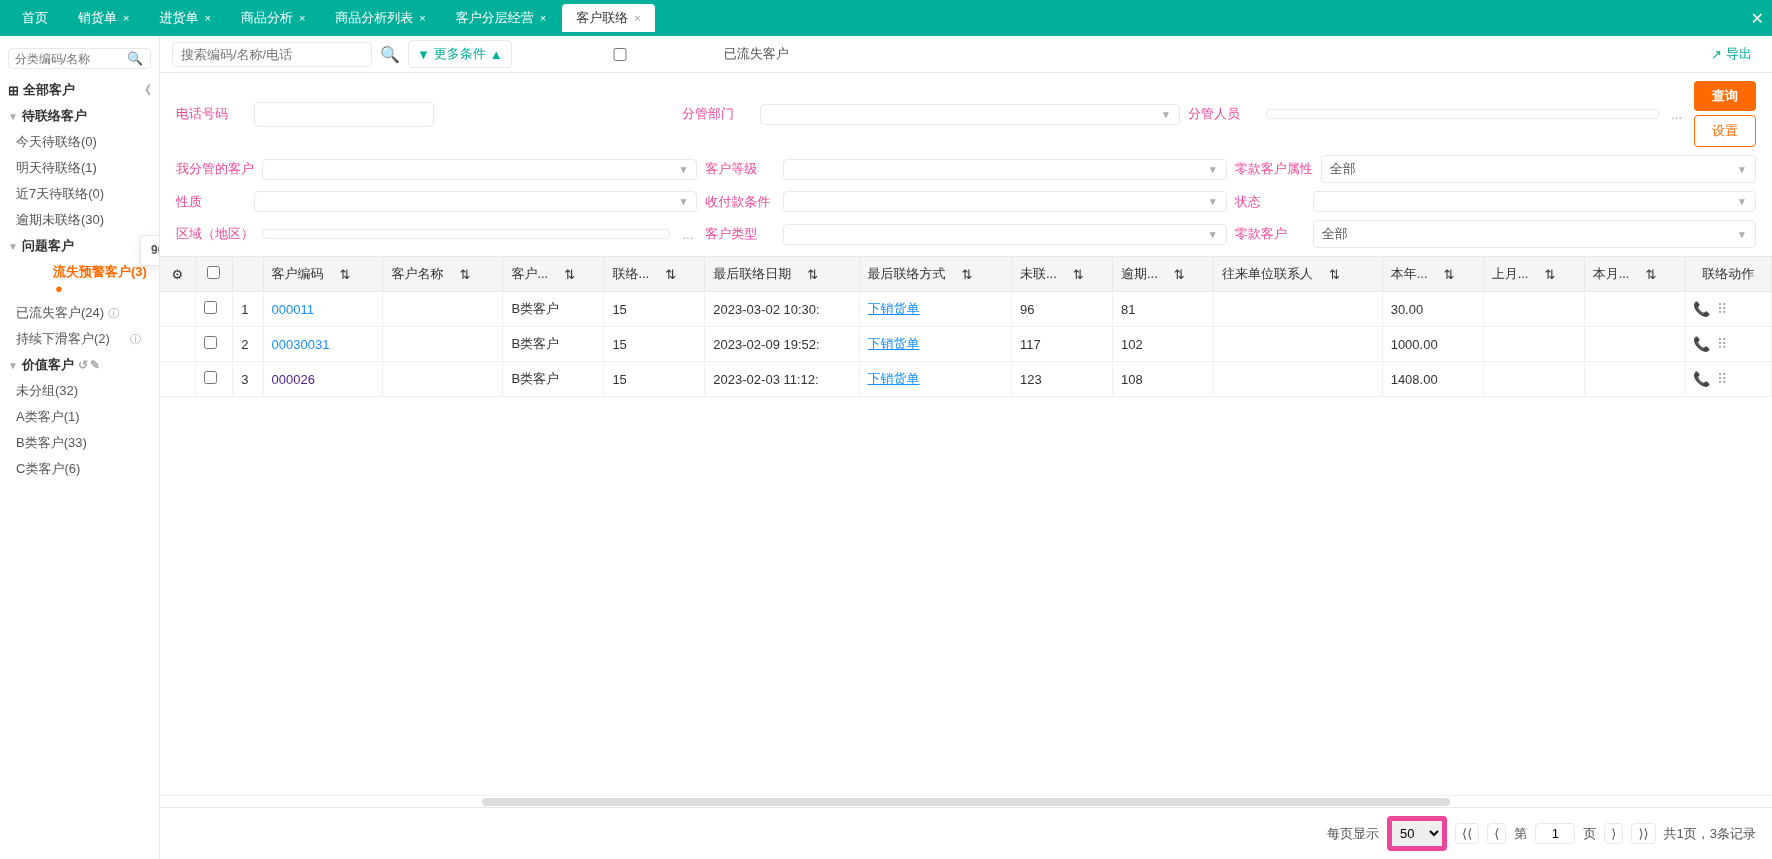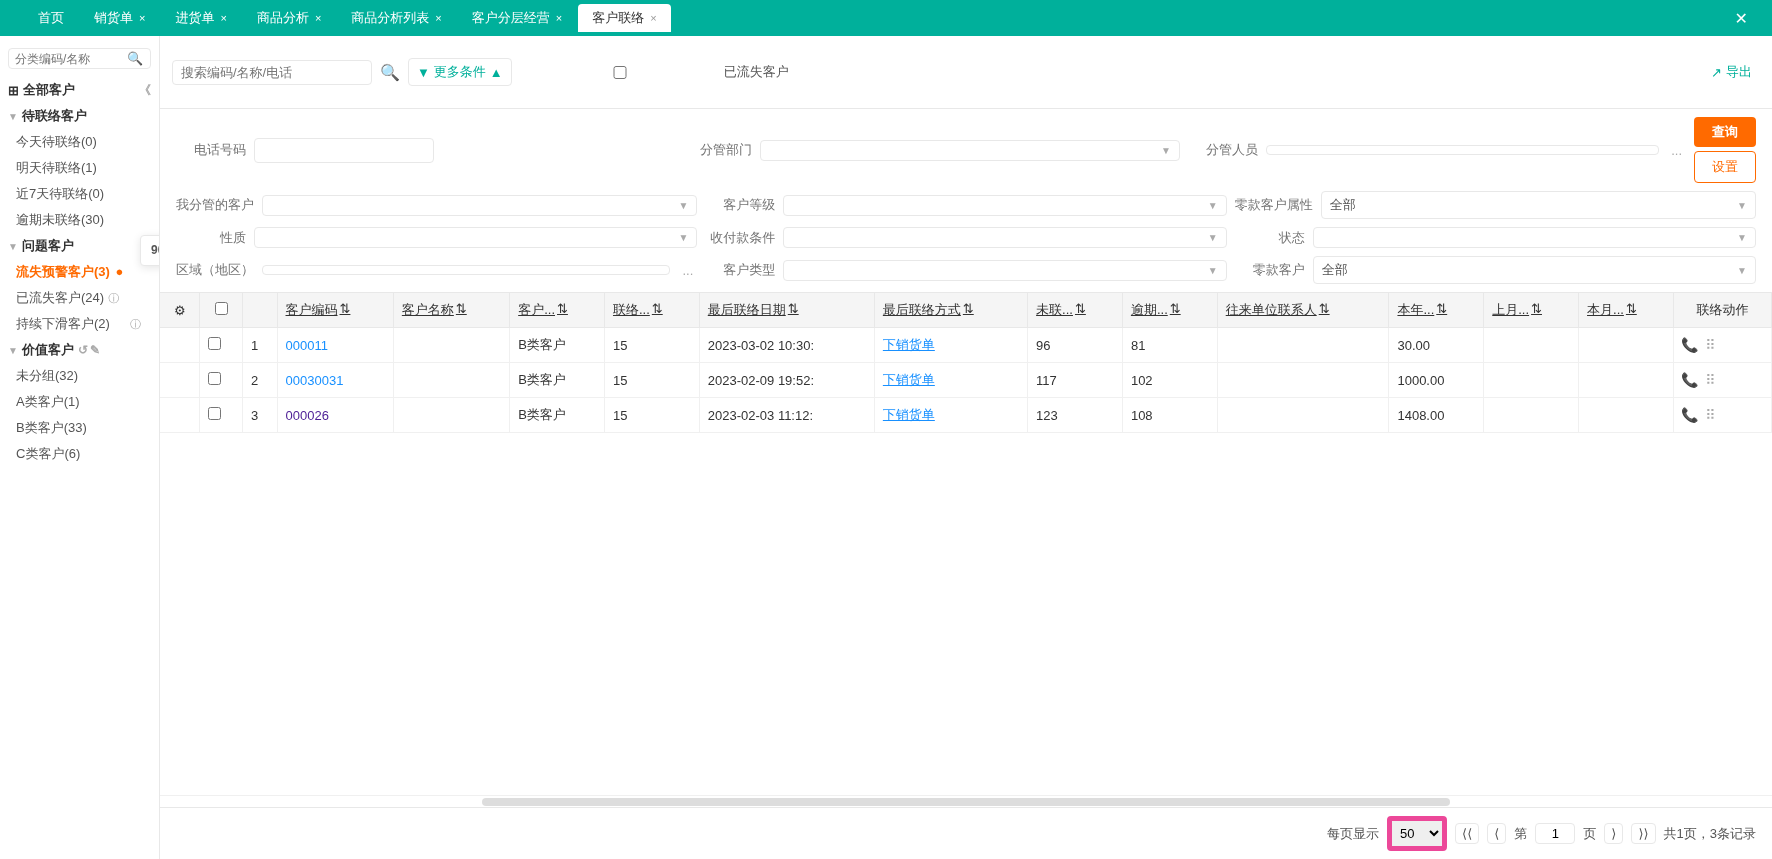--- a/index.html
+++ b/index.html
@@ -1,20 +1,20 @@
 <!DOCTYPE html>
 <html><head>
   <meta charset="utf-8">
   <style>
     * { box-sizing: border-box; margin: 0; padding: 0; font-family: 'Microsoft YaHei', Arial, sans-serif; font-size: 13px; }
     body { background: #f5f5f5; overflow: hidden; }
 
     
     .tab-bar {
-      display: flex; align-items: center; background: #00b09b; height: 36px; padding: 0 24px;
+      display: flex; align-items: center; background: #00b09b; height: 36px; padding: 0 8px;
     }
     .tab-item {
       display: flex; align-items: center; padding: 0 14px; height: 28px; color: #fff;
       cursor: pointer; border-radius: 4px 4px 0 0; font-size: 13px; white-space: nowrap;
       margin-right: 2px; position: relative;
     }
     .tab-item.active { background: #fff; color: #333; }
     .tab-item .tab-close {
       margin-left: 6px; font-size: 11px; color: inherit; cursor: pointer;
     }
@@ -41,38 +41,38 @@
     .sidebar-group-header {
       display: flex; align-items: center; padding: 4px 8px; font-weight: bold;
       color: #333; cursor: pointer; font-size: 13px;
     }
     .sidebar-group-header .collapse-btn {
       margin-left: auto; color: #aaa; font-size: 12px; cursor: pointer;
     }
     .sidebar-item {
       padding: 4px 12px 4px 16px; color: #555; cursor: pointer; font-size: 13px;
     }
-    .sidebar-item.active { color: #ff6a00; font-weight: bold; }
+    .sidebar-item.active { color: #ff6a00; font-weight: bold; margin-left: 37px; }
     .sidebar-section-label {
       padding: 4px 8px; color: #333; font-weight: bold; cursor: pointer;
       display: flex; align-items: center;
     }
     .sidebar-section-label .arrow { margin-right: 4px; font-size: 10px; color: #aaa; }
     .tooltip-box {
       position: absolute; left: 140px; top: 2px; background: #fff; border: 1px solid #e8e8e8;
       border-radius: 4px; padding: 6px 10px; color: #555; font-size: 12px;
       z-index: 100; white-space: nowrap; box-shadow: 0 2px 8px rgba(0,0,0,0.1);
     }
 
     
     .content { flex: 1; display: flex; flex-direction: column; background: #f5f5f5; overflow: hidden; }
 
     
     .filter-bar {
-      background: #fff; border-bottom: 1px solid #e8e8e8; padding: 22px 12px;
+      background: #fff; border-bottom: 1px solid #e8e8e8; padding: 4px 12px;
       display: flex; align-items: center; gap: 8px;
     }
     .filter-bar input {
       border: 1px solid #e8e8e8; border-radius: 4px; padding: 4px 8px;
       width: 200px; outline: none; font-size: 13px;
     }
     .filter-btn {
       display: flex; align-items: center; gap: 4px; color: #00b09b;
       cursor: pointer; font-size: 13px; padding: 4px 8px;
       border: 1px solid #e8e8e8; border-radius: 4px; background: #fff;
@@ -88,21 +88,21 @@
     .adv-filter {
       background: #fff; border-bottom: 1px solid #e8e8e8; padding: 8px 16px;
     }
     .adv-filter-row {
       display: flex; align-items: center; gap: 8px; margin-bottom: 8px;
     }
     .adv-filter-row:last-child { margin-bottom: 0; }
     .adv-field {
       display: flex; align-items: center; flex: 1; gap: 8px;
     }
-    .adv-field label { color: #737373; white-space: nowrap; min-width: 70px; text-align: right; }
+    .adv-field label { color: #ec4899; white-space: nowrap; min-width: 70px; }
     .adv-field input {
       border: 1px solid #e8e8e8; border-radius: 4px; padding: 4px 8px;
       width: 180px; outline: none; font-size: 13px;
     }
     .adv-select {
       display: flex; align-items: center; flex: 1; border: 1px solid #e8e8e8;
       border-radius: 4px; padding: 4px 8px; cursor: pointer; background: #fff;
       min-width: 160px; color: #555;
     }
     .adv-select .sel-arrow { margin-left: auto; color: #aaa; font-size: 10px; }
@@ -119,21 +119,21 @@
     .btn-group-right { display: flex; flex-direction: column; gap: 4px; }
 
     
     .table-container { flex: 1; overflow: auto; background: #fff; margin: 0; }
     table { width: 100%; border-collapse: collapse; font-size: 13px; }
     thead th {
       background: #f5f5f5; border-bottom: 1px solid #e8e8e8; border-right: 1px solid #e8e8e8;
       padding: 8px 8px; color: #333; font-weight: normal; white-space: nowrap;
       position: sticky; top: 0; z-index: 1;
     }
-    thead th .th-content { display: flex; gap: 2px; text-decoration: underline; }
+    thead th .th-content { display: flex; align-items: center; gap: 16px; }
     tbody tr { border-bottom: 1px solid #f0f0f0; }
     tbody td {
       padding: 8px 8px; color: #333; border-right: 1px solid #f0f0f0;
       white-space: nowrap;
     }
     .action-icons { display: flex; gap: 6px; }
     .action-icon { color: #aaa; cursor: pointer; font-size: 14px; }
     .blurred { color: transparent; text-shadow: 0 0 6px rgba(0,0,0,0.3); user-select: none; }
 
     

